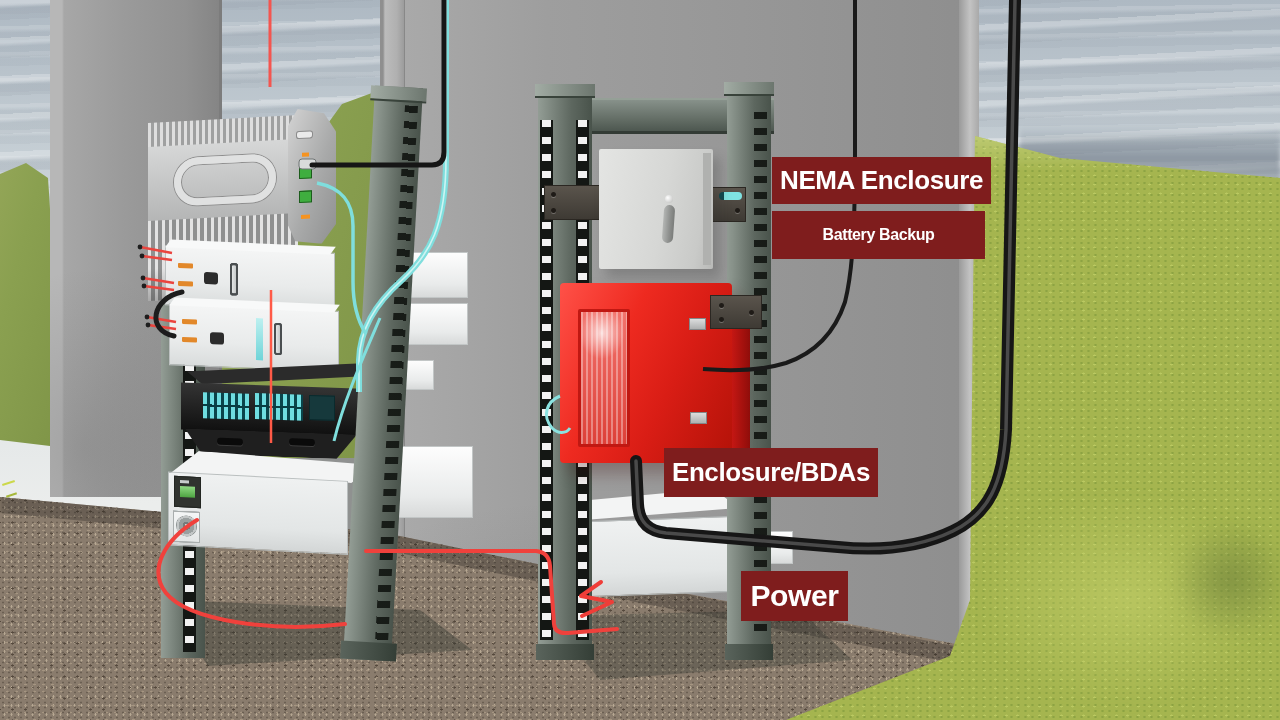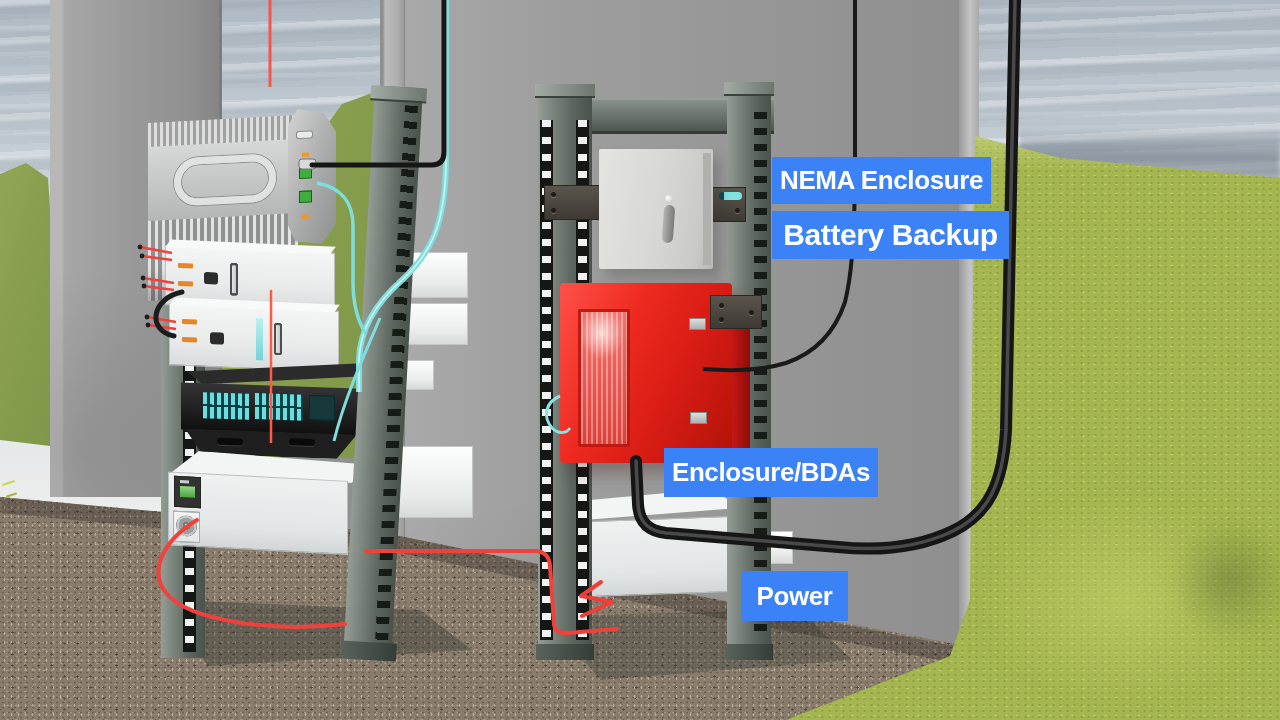--- a/index.html
+++ b/index.html
@@ -153,21 +153,21 @@
       repeating-linear-gradient(90deg,rgba(255,255,255,.35) 0 2px,rgba(255,255,255,0) 2px 5px),
       linear-gradient(180deg,#f2736c,#dd4038);}
   .redbox-flange{left:174px;top:18px;width:18px;height:156px;
     background:linear-gradient(90deg,#c41713,#8f0d0a);}
   .redbox-clip{width:17px;height:12px;background:linear-gradient(180deg,#dcdddd,#aeb0b0);border:1px solid #83888a;}
 
   
   .label{display:flex;align-items:center;justify-content:center;color:#fff;font-weight:bold;
          letter-spacing:-.4px;z-index:60;}
   .label.blue{background:#1478BE;}
-  .label.orange{background:#3b82f6;}
+  .label.orange{background:#7f1d1d;}
 
   svg.overlay{left:0;top:0;z-index:50;}
 </style>
 </head>
 <body>
 
 <div id="stage">
 
   <div class="sky"></div>
   <div class="clouds"></div>
@@ -375,16 +375,16 @@
 
     <path d="M1015,0 L1006,430 C1003,484 988,514 953,531 C918,548 878,551 838,547 L666,533 C648,531 639,522 638,504 L636,461" stroke="#161616" stroke-width="12" fill="none" stroke-linecap="round"></path>
     <path d="M1015,0 L1006,430 C1003,484 988,514 953,531 C918,548 878,551 838,547 L666,533 C648,531 639,522 638,504 L636,461" stroke="#4a4a4a" stroke-width="3.5" fill="none" stroke-linecap="round"></path>
 
     <path d="M197,520 C164,540 148,570 166,593 C188,620 270,633 345,624" stroke="#f0413c" stroke-width="4" fill="none" stroke-linecap="round"></path>
     <path d="M366,551 L536,551 Q549,552 550,566 L554,624 Q555,634 568,633 L617,629" stroke="#f0413c" stroke-width="4" fill="none" stroke-linecap="round"></path>
     <path d="M601,582 L581,596 L612,602 L582,616" stroke="#ef3d38" stroke-width="4" fill="none" stroke-linecap="round" stroke-linejoin="round"></path>
   </svg>
 
   <div class="label orange" style="left:772px;top:157px;width:219px;height:47px;font-size:26px;">NEMA Enclosure</div>
-  <div class="label orange" style="left:772px;top:211px;width:237px;height:48px;font-size:30px;">Battery Backup</div>
+  <div class="label orange" style="left:772px;top:211px;width:213px;height:48px;font-size:16px;">Battery Backup</div>
   <div class="label orange" style="left:664px;top:448px;width:214px;height:49px;font-size:26px;">Enclosure/BDAs</div>
-  <div class="label orange" style="left:741px;top:571px;width:107px;height:50px;font-size:26px;text-align:right;">Power</div>
+  <div class="label orange" style="left:741px;top:571px;width:107px;height:50px;font-size:30px;text-align:right;">Power</div>
 </div>
 
 </body></html>

